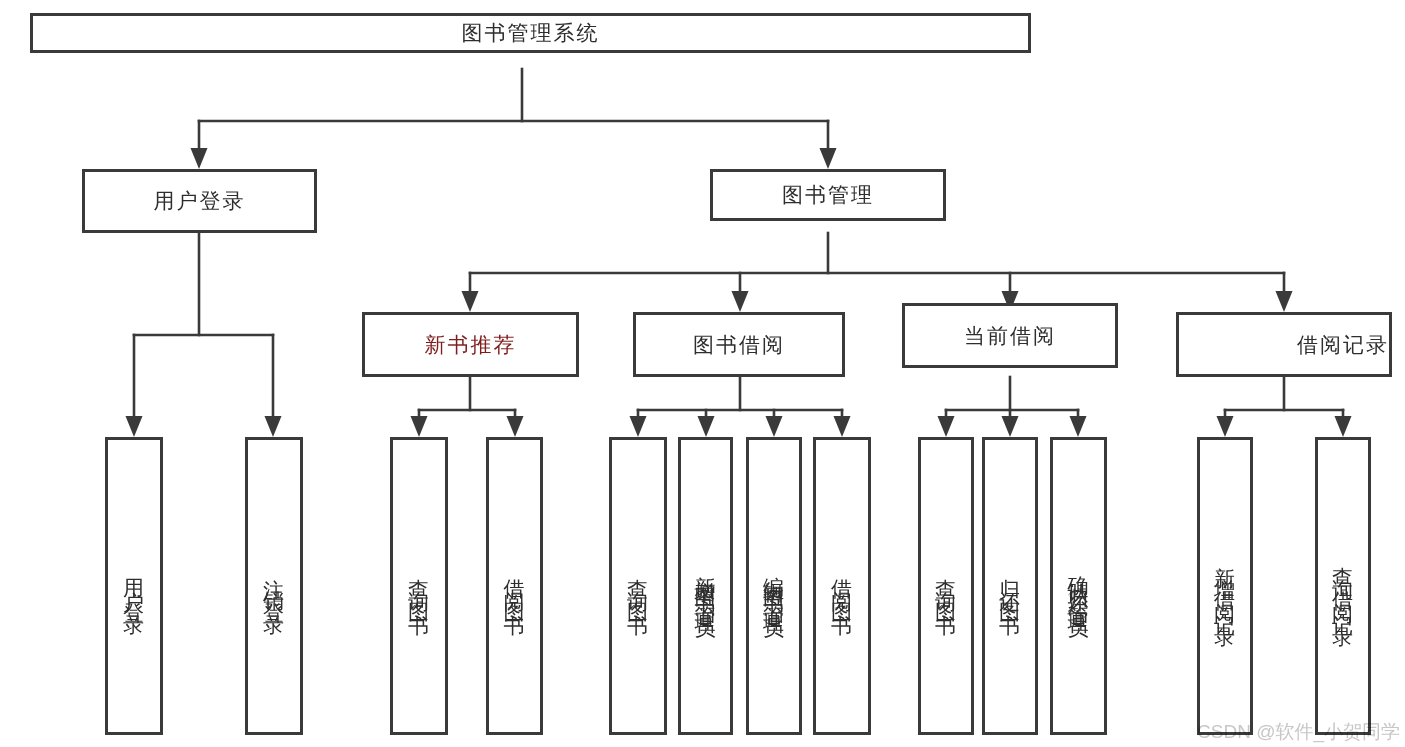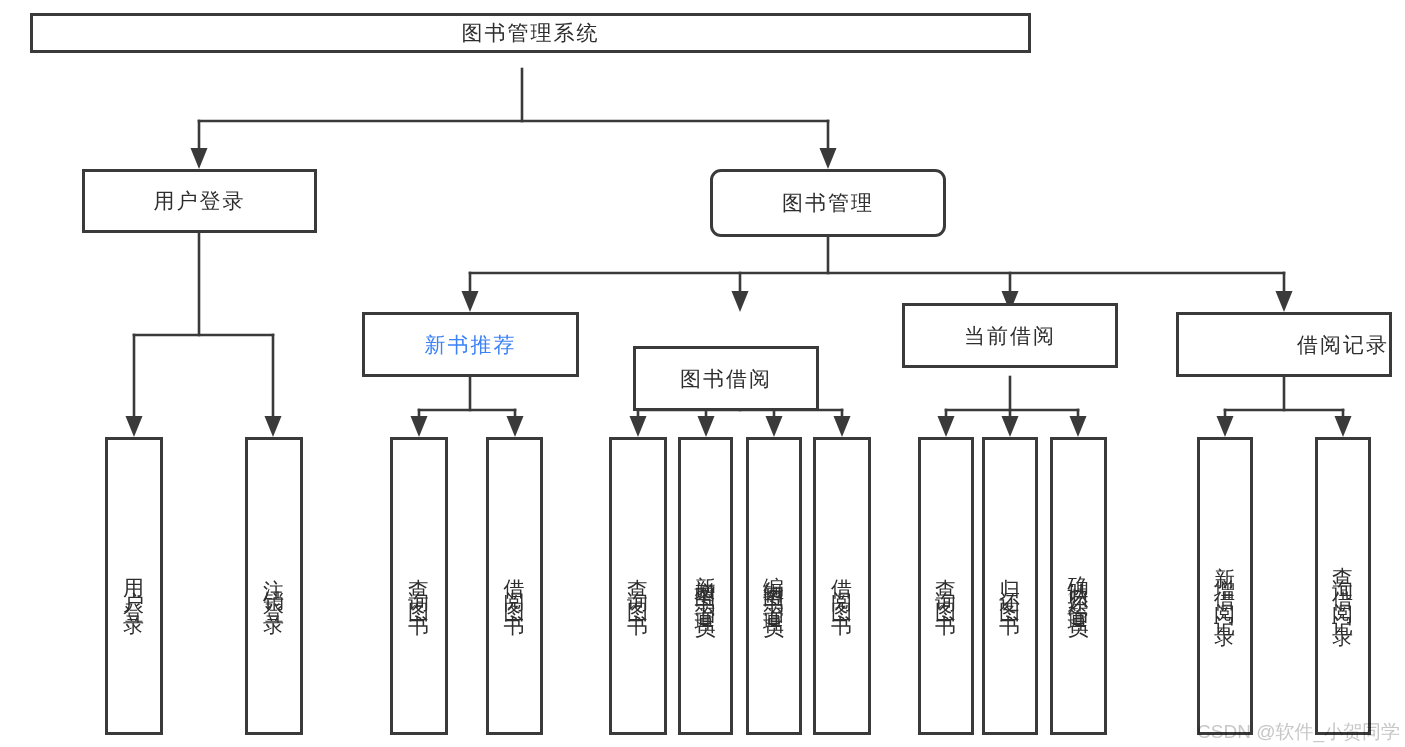--- a/index.html
+++ b/index.html
@@ -111,27 +111,27 @@
       <line x1="1343" y1="410" x2="1343" y2="420" stroke="#3a3a3a" stroke-width="2.6" stroke-linecap="square"></line>
       <polygon points="1334.5,416 1351.5,416 1343,437" fill="#3a3a3a"></polygon>
     </svg>
   <div id="nodes">
       <div class="node" style="left: 30px; top: 13px; width: 1001px; height: 40px; border-color: rgb(58, 58, 58); color: rgb(46, 46, 46);">
         <span class="lbl">图书管理系统</span>
       </div>
       <div class="node" style="left: 82px; top: 169px; width: 235px; height: 64px; border-color: rgb(58, 58, 58); color: rgb(46, 46, 46);">
         <span class="lbl">用户登录</span>
       </div>
-      <div class="node" style="left: 710px; top: 169px; width: 236px; height: 68px; border-color: rgb(58, 58, 58); color: rgb(46, 46, 46); border-radius: 11px;">
+      <div class="node" style="left: 710px; top: 169px; width: 236px; height: 52px; border-color: rgb(58, 58, 58); color: rgb(46, 46, 46);">
         <span class="lbl">图书管理</span>
       </div>
-      <div class="node" style="left: 362px; top: 312px; width: 217px; height: 65px; border-color: rgb(58, 58, 58); color: #3b82f6;">
+      <div class="node" style="left: 362px; top: 312px; width: 217px; height: 65px; border-color: rgb(58, 58, 58); color: #7f1d1d;">
         <span class="lbl">新书推荐</span>
       </div>
-      <div class="node" style="left: 633px; top: 312px; width: 186px; height: 65px; border-color: rgb(58, 58, 58); color: rgb(46, 46, 46); margin-top: 34px;">
+      <div class="node" style="left: 633px; top: 312px; width: 212px; height: 65px; border-color: rgb(58, 58, 58); color: rgb(46, 46, 46);">
         <span class="lbl">图书借阅</span>
       </div>
       <div class="node" style="left: 902px; top: 303px; width: 216px; height: 65px; border-color: rgb(58, 58, 58); color: rgb(46, 46, 46);">
         <span class="lbl">当前借阅</span>
       </div>
       <div class="node" style="left: 1176px; top: 312px; width: 216px; height: 65px; border-color: rgb(58, 58, 58); color: rgb(46, 46, 46); justify-content: flex-end;">
         <span class="lbl">借阅记录</span>
       </div>
       <div class="node vertical" style="left: 105px; top: 437px; width: 58px; height: 298px; border-color: rgb(58, 58, 58); color: rgb(46, 46, 46);">
         <span class="lbl">用户登录</span>

